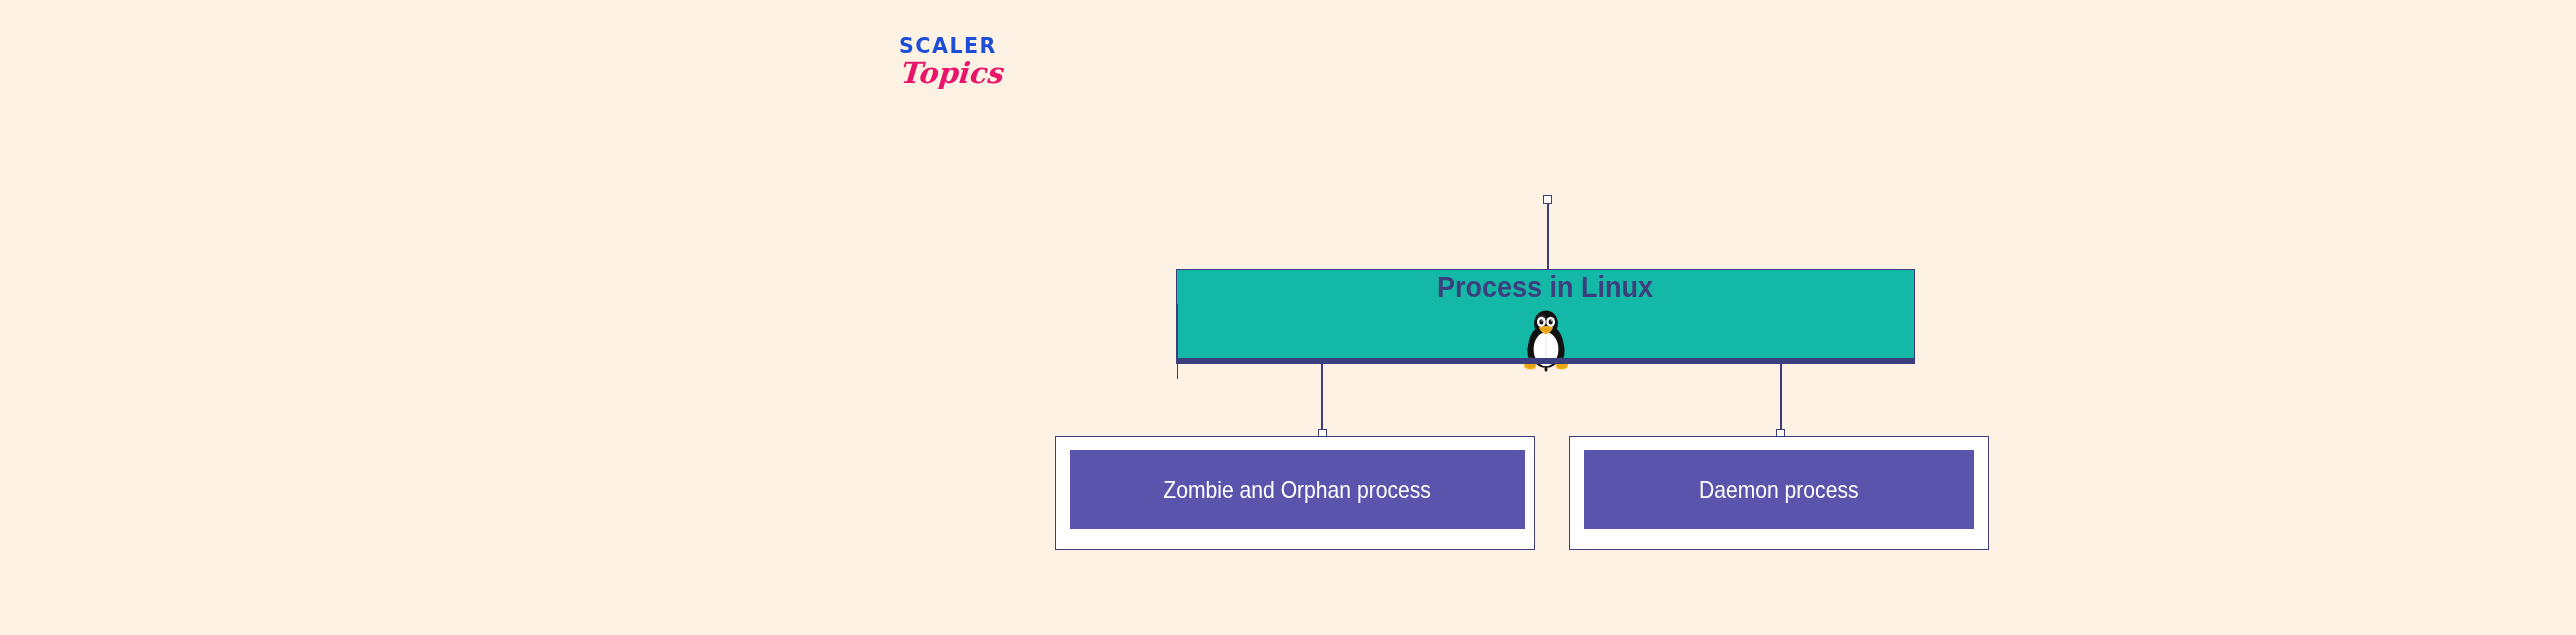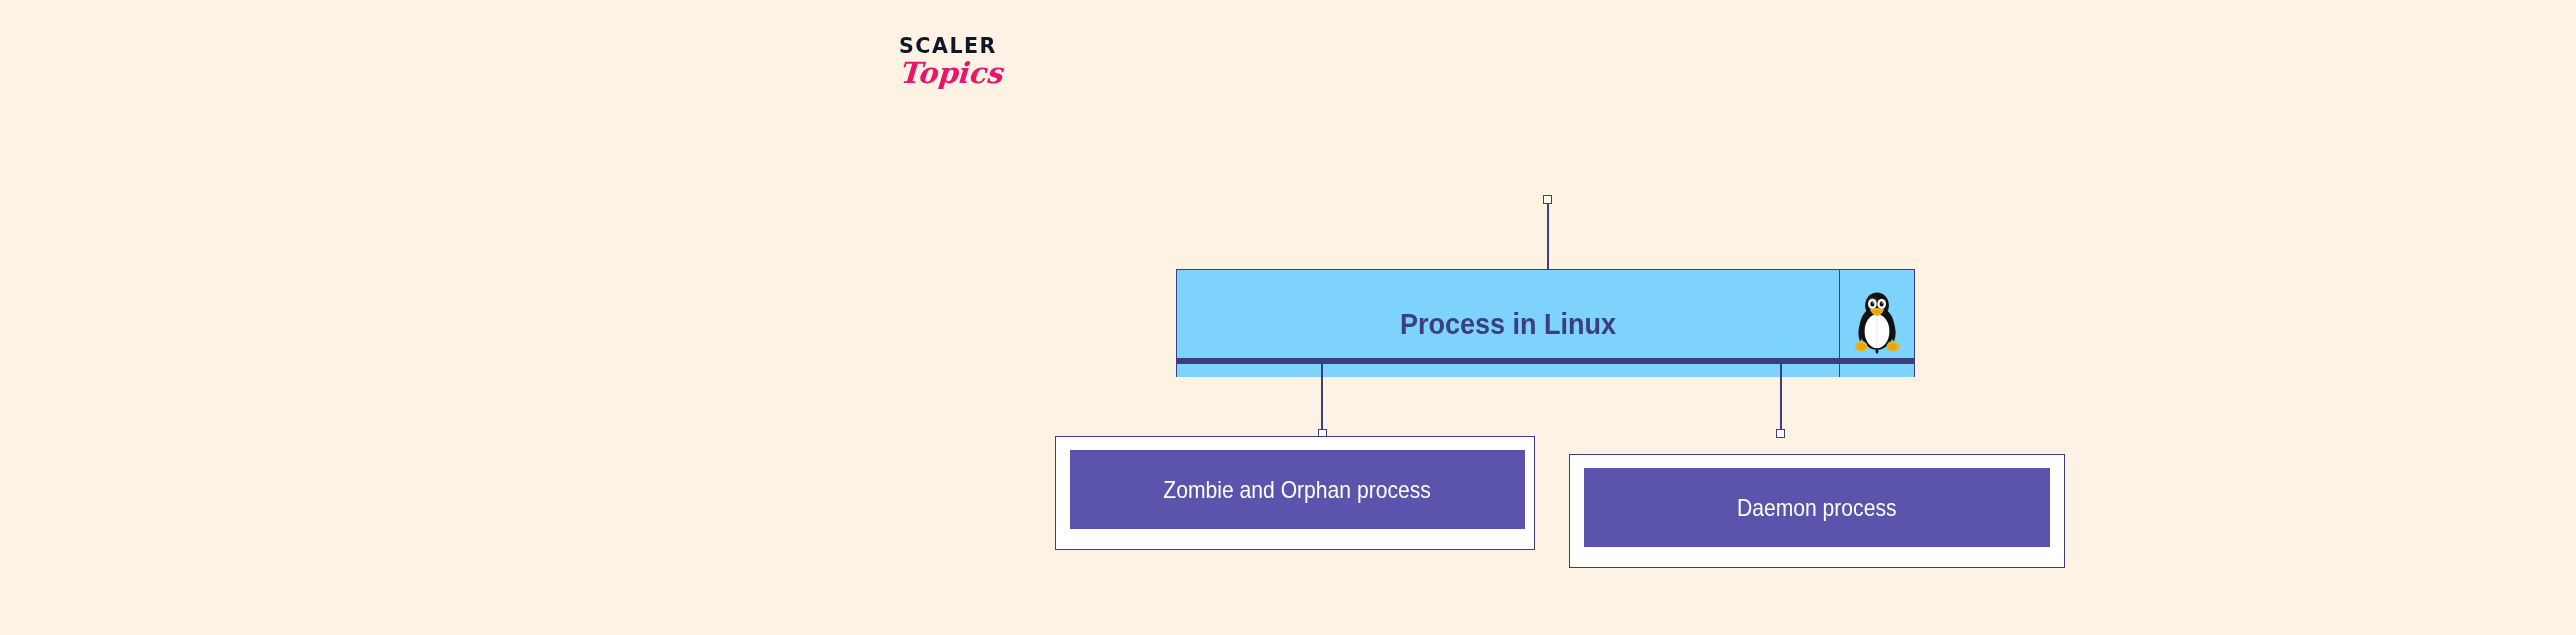--- a/index.html
+++ b/index.html
@@ -12,21 +12,21 @@
   }
   .stage{position:absolute;left:0;top:0;width:3092px;height:636px;}
 
   
   #logo{position:absolute;left:899px;top:36px;width:134px;height:72px;}
   #logo .scaler{
     font-family:"DejaVu Sans", sans-serif;
     font-weight:bold;
     font-size:20.6px;
     letter-spacing:1.5px;
-    color:#0f172a;
+    color:#1d4ed8;
     line-height:1;
     white-space:nowrap;
   }
   #logo .topics{
     font-family:"DejaVu Serif", serif;
     font-style:italic;
     font-weight:bold;
     font-size:29px;
     color:#E8156B;
     line-height:1;
@@ -60,27 +60,27 @@
     letter-spacing:0px;
     white-space:nowrap;
     transform:scaleX(0.88);
     transform-origin:center;
   }
 
   
   #root-node{
     position:absolute;
     left:1176px;top:269px;
-    width:739px;height:108px;
-    box-sizing:border-box;
-    background:#7dd3fc;
+    width:739px;height:94px;
+    box-sizing:border-box;
+    background:#14b8a6;
     border:1px solid #3C3E7E;
     border-bottom:none;
     display:flex;
-    flex-direction:row;
+    flex-direction:column;
   }
   #root-node .root-title-cell{
     flex:1 1 auto;
     display:flex;
     align-items:center;
     justify-content:center;
     position:relative;
     box-sizing:border-box;
   }
   #root-node .root-title{
@@ -185,20 +185,20 @@
 
   <div class="conn-line" style="left:1780px;top:364px;height:74px;"></div>
   <div class="conn-dot" style="left:1776px;top:429px;"></div>
 
   <div class="node" id="node-zombie" style="left:1055px;top:436px;width:480px;height:114px;">
     <div class="plate" style="left:14.4px;top:13.4px;right:9.3px;bottom:19.6px;">
       <span class="label">Zombie and Orphan process</span>
     </div>
   </div>
 
-  <div class="node" id="node-daemon" style="left:1569px;top:454px;width:496px;height:114px;">
+  <div class="node" id="node-daemon" style="left:1569px;top:436px;width:420px;height:114px;">
     <div class="plate" style="left:14.4px;top:13.4px;right:14.4px;bottom:19.6px;">
       <span class="label">Daemon process</span>
     </div>
   </div>
 
 </div>
 
 
 </body></html>

